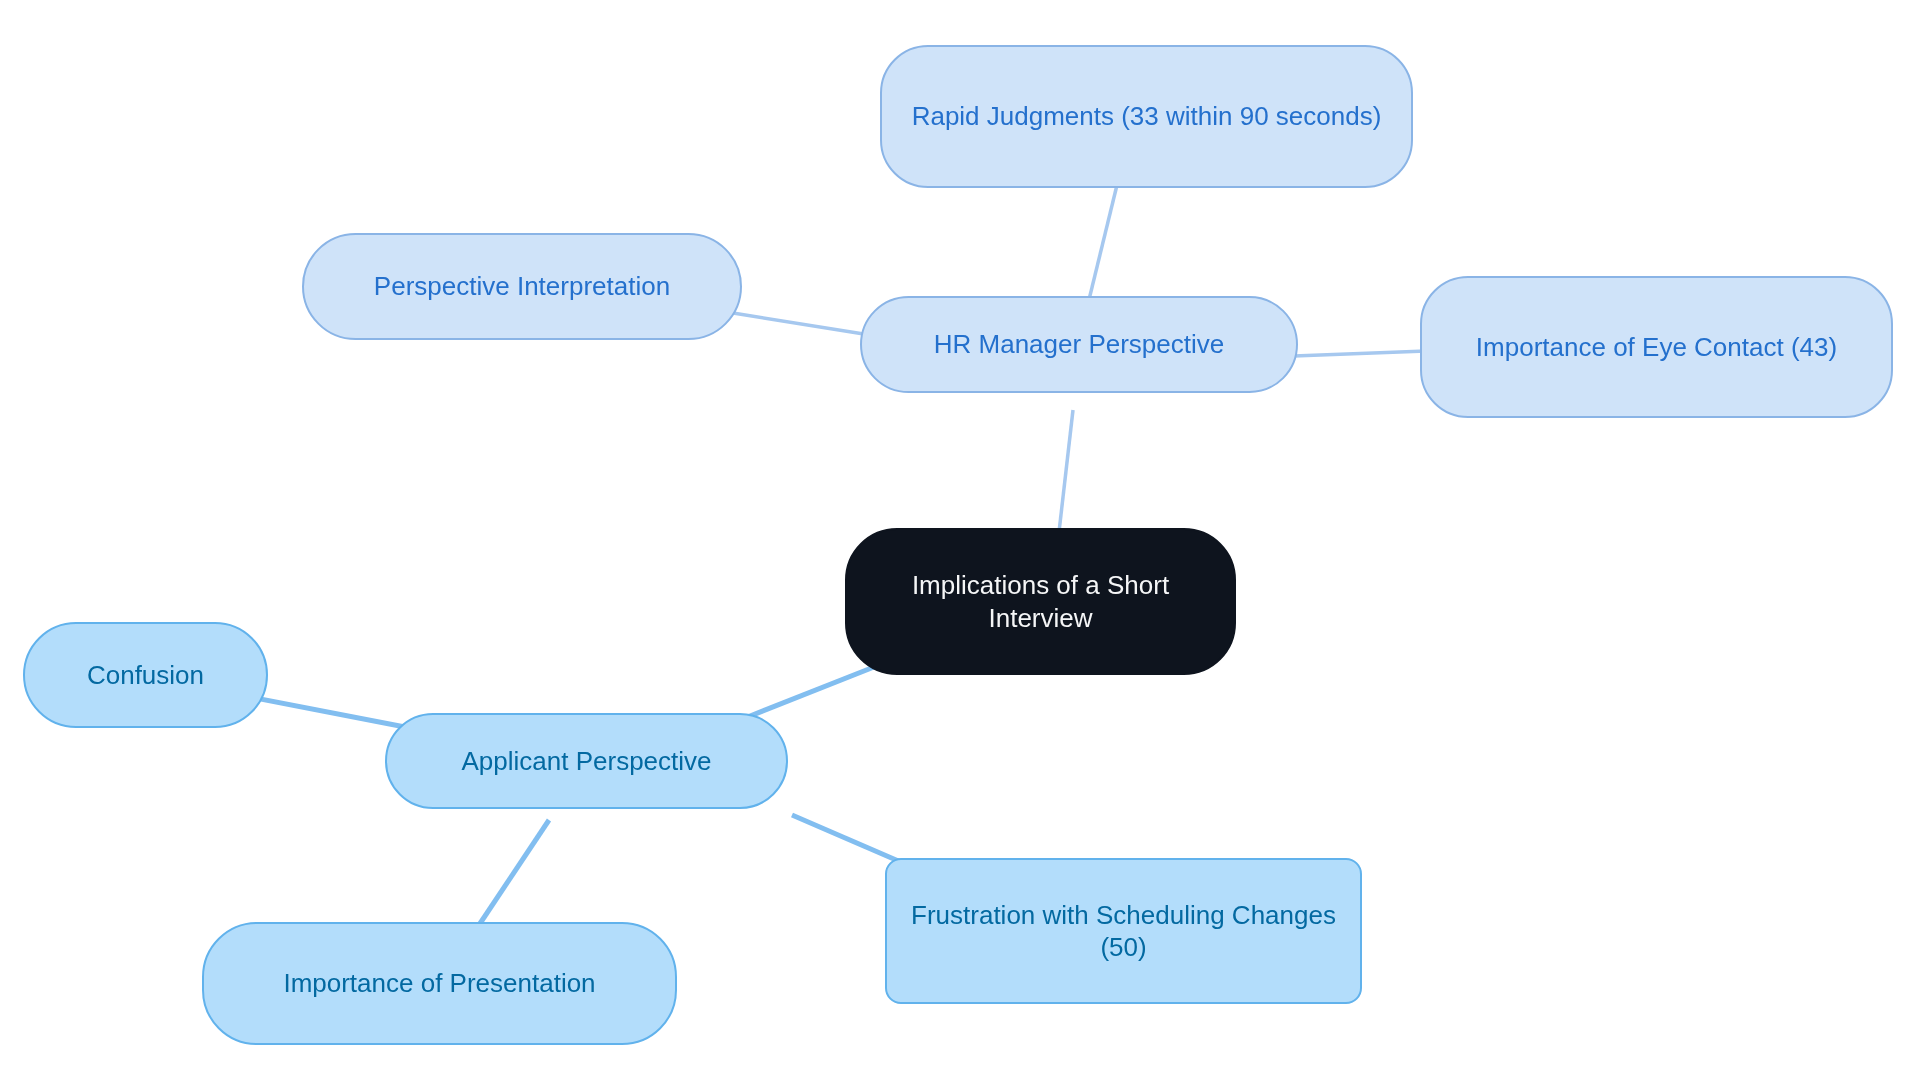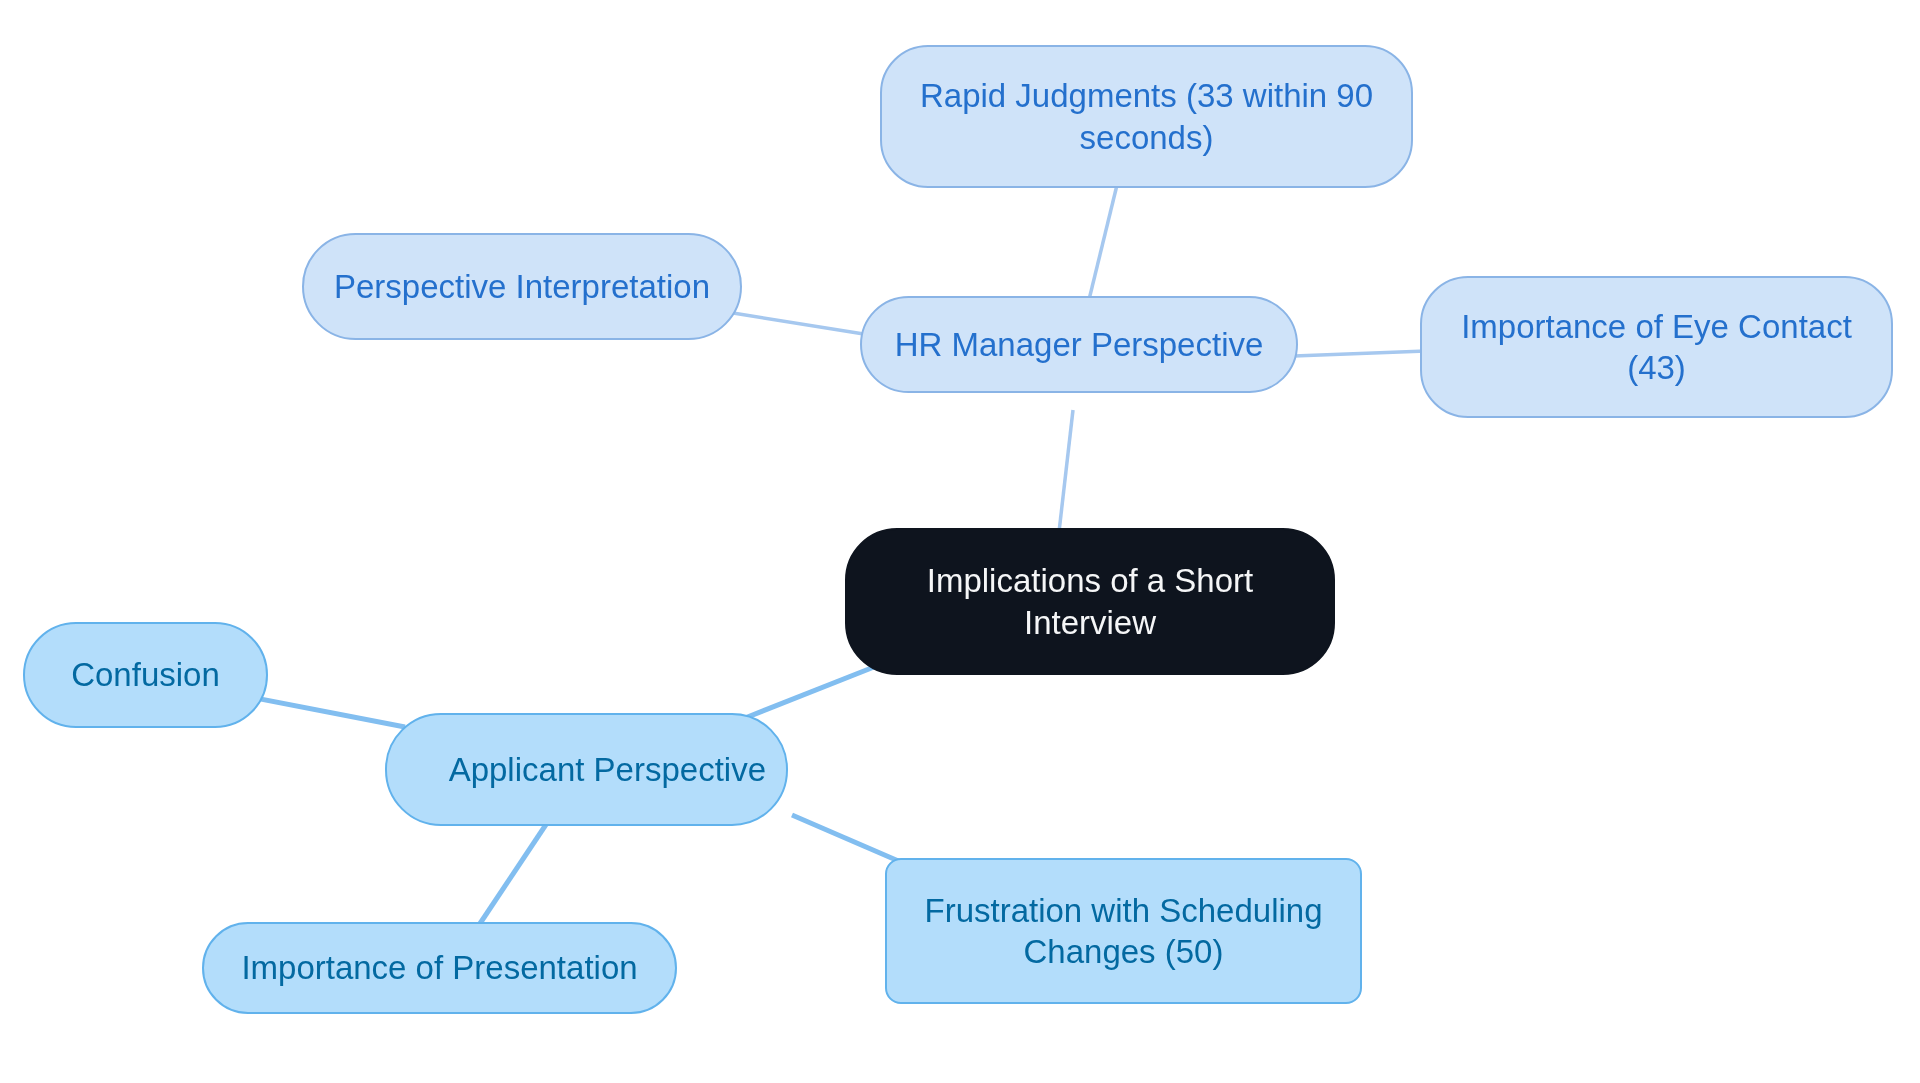--- a/index.html
+++ b/index.html
@@ -23,21 +23,21 @@
     height: 1083px;
     display: block;
   }
   .node {
     position: absolute;
     box-sizing: border-box;
     display: flex;
     align-items: center;
     justify-content: center;
     text-align: center;
-    font-size: 33px;
+    font-size: 26px;
     line-height: 1.25;
     cursor: pointer;
     user-select: none;
   }
   .node .label { display: block; padding: 0 20px; }
   .branch-hr {
     background: #cfe3f9;
     border: 2px solid #8ab4e6;
     color: #2470cd;
   }
@@ -77,33 +77,33 @@
   </div>
 
   <div class="node branch-hr" style="left:860px; top:296px; width:438px; height:97px; border-radius:54px;">
     <span class="label">HR Manager Perspective</span>
   </div>
 
   <div class="node branch-hr" style="left:1420px; top:276px; width:473px; height:142px; border-radius:48px;">
     <span class="label">Importance of Eye Contact (43)</span>
   </div>
 
-  <div class="node root-node" style="left:845px; top:528px; width:490px; height:147px; border-radius:52px;">
+  <div class="node root-node" style="left:845px; top:528px; width:391px; height:147px; border-radius:52px;">
     <span class="label">Implications of a Short Interview</span>
   </div>
 
   <div class="node branch-applicant" style="left:23px; top:622px; width:245px; height:106px; border-radius:53px;">
     <span class="label">Confusion</span>
   </div>
 
-  <div class="node branch-applicant" style="left:385px; top:713px; width:403px; height:113px; border-radius:56px;justify-content:flex-end;">
+  <div class="node branch-applicant" style="left:385px; top:713px; width:403px; height:96px; border-radius:56px;">
     <span class="label">Applicant Perspective</span>
   </div>
 
-  <div class="node branch-applicant" style="left:202px; top:922px; width:475px; height:92px; border-radius:55px;text-align:right;">
+  <div class="node branch-applicant" style="left:202px; top:922px; width:475px; height:123px; border-radius:55px;text-align:right;">
     <span class="label">Importance of Presentation</span>
   </div>
 
   <div class="node branch-applicant" style="left:885px; top:858px; width:477px; height:146px; border-radius:16px;">
     <span class="label">Frustration with Scheduling Changes (50)</span>
   </div>
 
 </div>
 
 </body></html>

